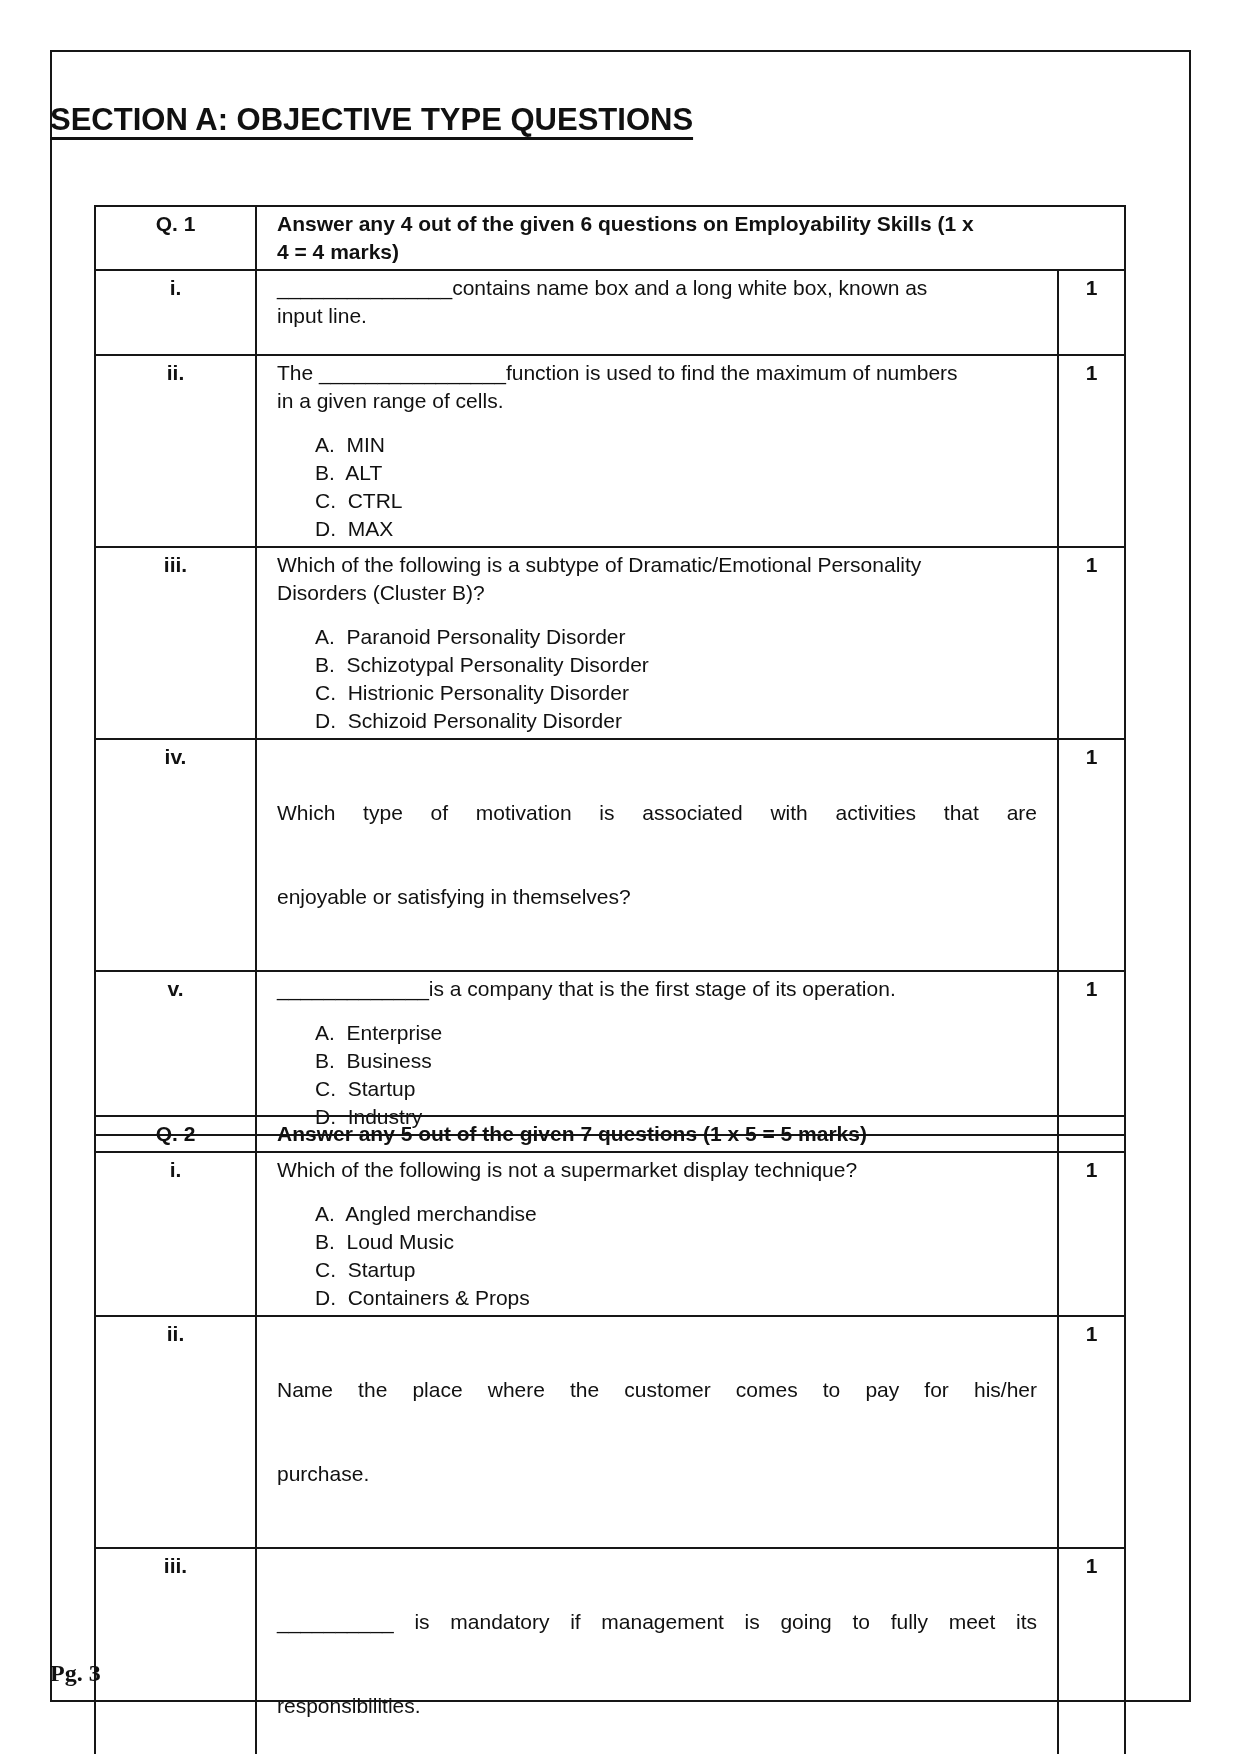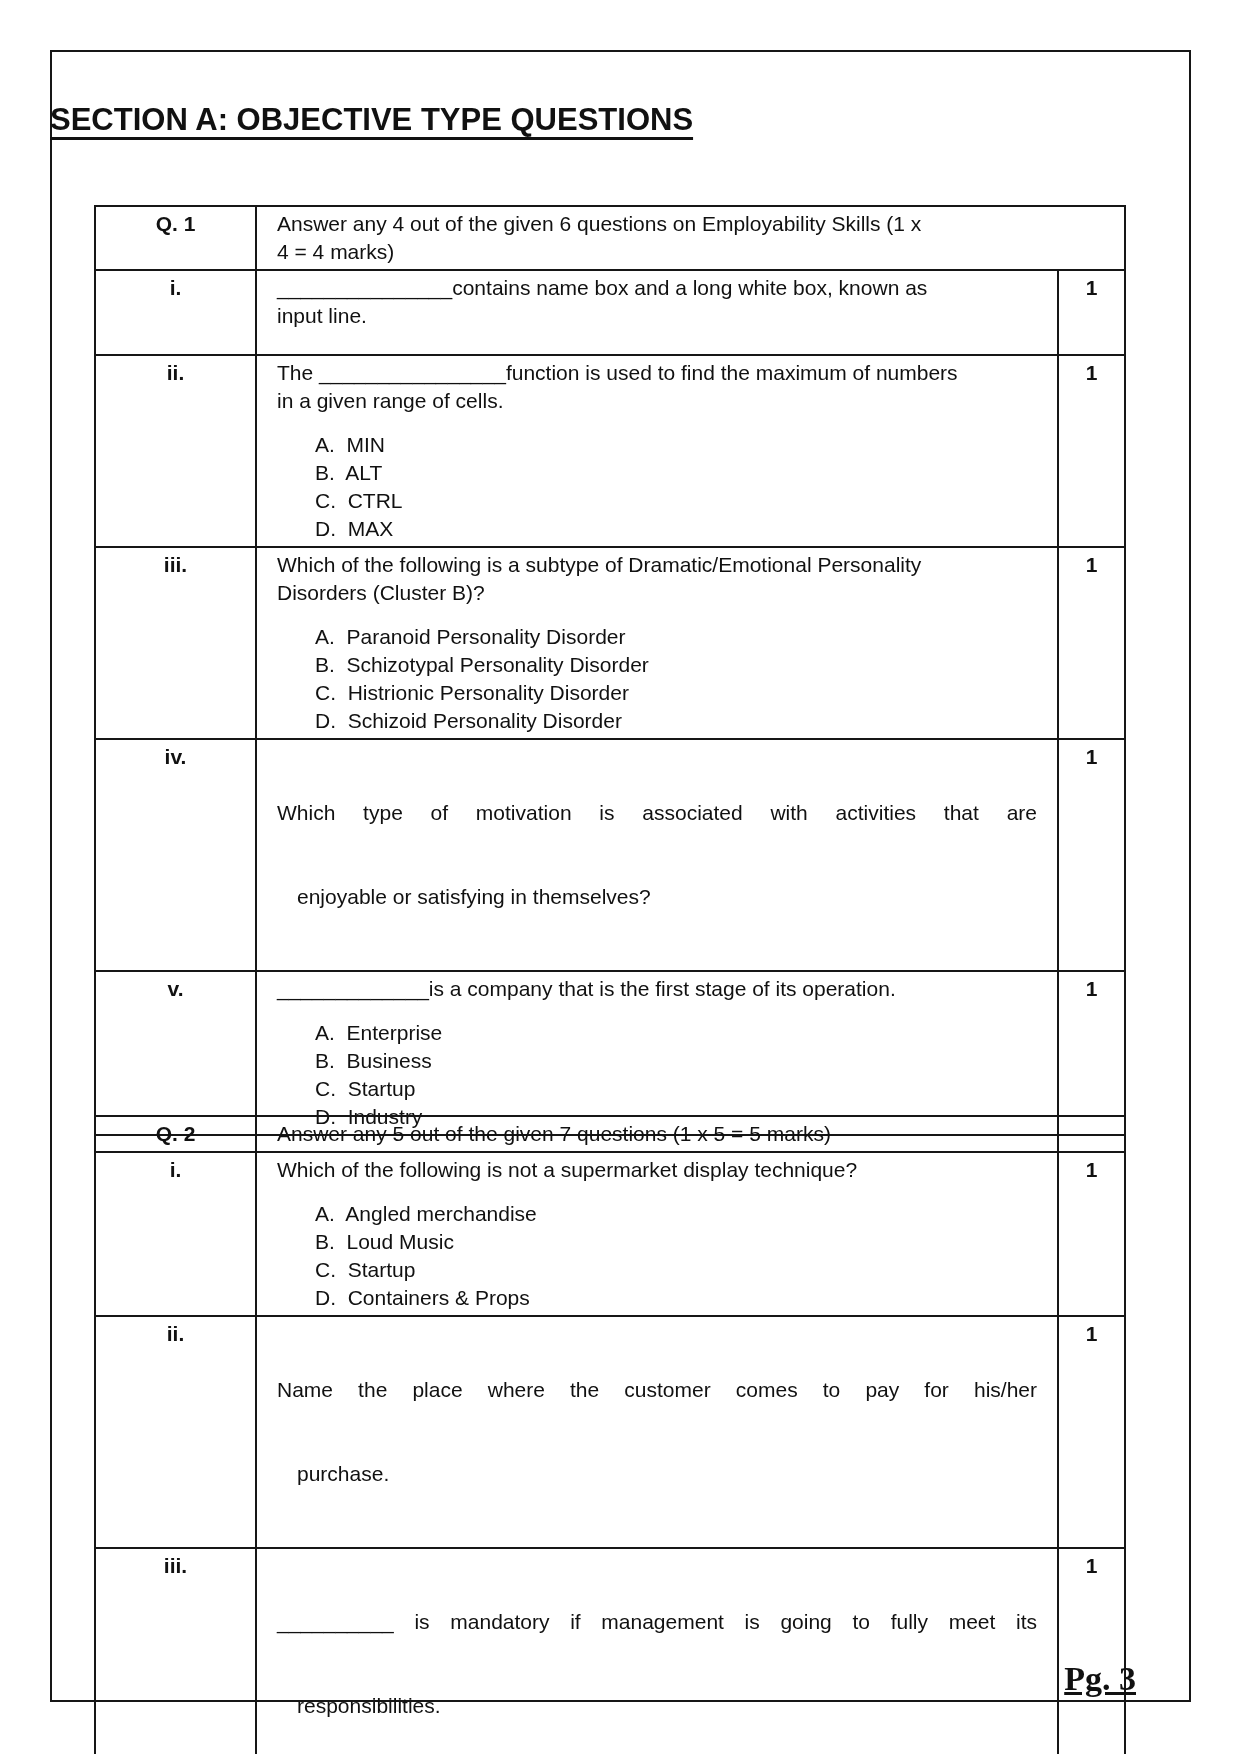--- a/index.html
+++ b/index.html
@@ -48,36 +48,34 @@
   td.num {
     text-align: center;
     font-weight: bold;
     padding: 3px 4px;
   }
   td.marks {
     text-align: center;
     font-weight: bold;
     padding: 3px 4px;
   }
-  td.content.bold { font-weight: normal; }
+  td.content.bold { font-weight: bold; }
   .qtext { white-space: pre-wrap; }
   .jline { display: block; text-align: justify; text-align-last: justify; }
-  .line  { display: block; margin-left: 20px; }
+  .line  { display: block; }
   .opts { margin-top: 16px; }
   .opts.indent { padding-left: 38px; }
   .opt { white-space: pre; }
   .footer {
     position: absolute;
     left: 50px; top: 1660px;
     width: 1086px;
-    text-align: right;
     font-family: "Liberation Serif", serif;
-    font-size: 34px;
-    font-weight: bold;
-    text-decoration: underline;
+    font-size: 24px;
+    font-weight: bold;
   }
 </style>
 </head>
 <body>
 
 <div class="page-border"></div>
 
 <h1 class="title">SECTION A: OBJECTIVE TYPE QUESTIONS</h1>
 
 <table class="qtable t1">

